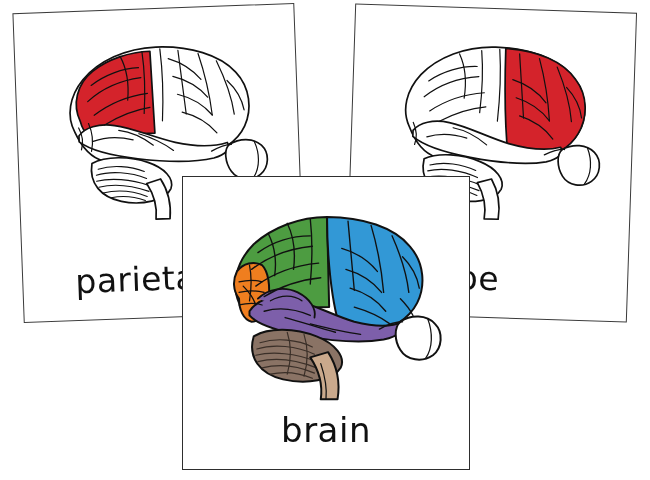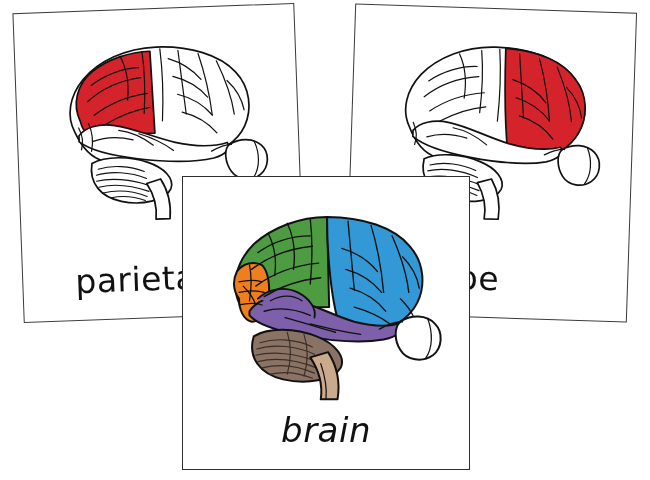--- a/index.html
+++ b/index.html
@@ -44,21 +44,20 @@
     transform: rotate(1.9deg);
     transform-origin: 50% 50%;
   }
   .card-center {
     left: 182px;
     top: 176px;
     width: 288px;
     height: 294px;
     border: 1px solid #2e2e2e;
     z-index: 5;
-    font-style: italic;
   }
   .card-art {
     position: absolute;
     left: 0;
     right: 0;
     top: 4px;
     height: 215px;
     display: flex;
     align-items: center;
     justify-content: center;

